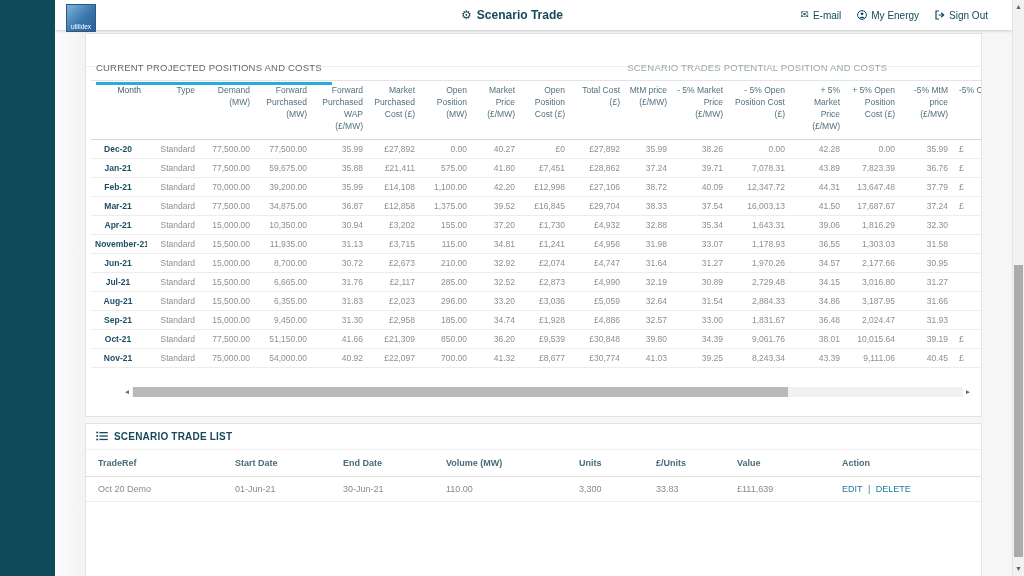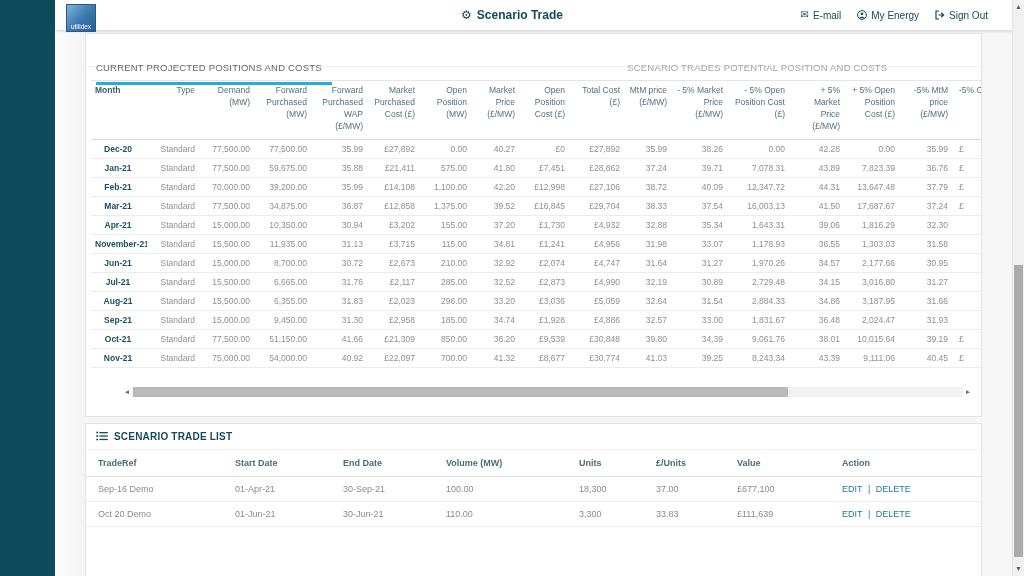--- a/index.html
+++ b/index.html
@@ -44,21 +44,21 @@
   .tab-left { width:50%; padding-left:10px; }
   .tab-left .u { color:#5f6a70; border-bottom:3px solid #29abe2; padding:0 10px 9px 0; display:inline-block; }
   .tab-right { width:50%; text-align:center; }
 
   
   .tbl-wrap { margin:13px 0 0 5px; width:890px; overflow:hidden; }
   table.pos { border-collapse:collapse; table-layout:fixed; width:923px; font-size:8.5px; }
   .pos th { font-weight:normal; color:#50707f; text-align:right; vertical-align:top;
             padding:4px 6px 6px 2px; line-height:1.4;
             border-top:1px solid #e4e4e4; border-bottom:1px solid #d9d9d9; }
-  .pos th.h-month { text-align:left; padding-left:4px; font-weight:bold; color:#3e5f6e; }
+  .pos th.h-month { text-align:right; padding-left:4px; font-weight:normal; color:#3e5f6e; }
   .pos th.h-cut { text-align:left; padding-left:5px; }
   .pos td { color:#8f8f8f; text-align:right; padding:4px 6px 4px 2px; border-bottom:1px solid #ececec; white-space:nowrap; overflow:hidden; }
   .pos td.c-month { color:#1c4f63; font-weight:bold; text-align:center; padding-left:4px; cursor:pointer; }
   .pos td.c-cut { text-align:left; padding-left:5px; }
 
   
   .hscroll { position:absolute; left:36px; right:8px; bottom:19px; height:10px; display:flex; align-items:center; }
   .hscroll .harr { width:10px; font-size:6.5px; color:#6a6a6a; line-height:10px; text-align:center; cursor:pointer; }
   .hscroll .track { position:relative; flex:1; height:10px; background:#f1f1f1; }
   .hscroll .hthumb { position:absolute; left:1px; top:0; width:655px; height:10px; background:#b9b9b9; cursor:pointer; }
@@ -440,30 +440,20 @@
           <th>End Date</th>
           <th>Volume (MW)</th>
           <th>Units</th>
           <th>£/Units</th>
           <th>Value</th>
           <th>Action</th>
         </tr>
       </thead>
     <tbody>
         <tr>
-          <td>Sep-16 Demo</td>
-          <td>01-Apr-21</td>
-          <td>30-Sep-21</td>
-          <td>100.00</td>
-          <td>18,300</td>
-          <td>37.00</td>
-          <td>£677,100</td>
-          <td class="action"><a>EDIT</a><span class="sep"> | </span><a>DELETE</a></td>
-        </tr>
-        <tr>
           <td>Oct 20 Demo</td>
           <td>01-Jun-21</td>
           <td>30-Jun-21</td>
           <td>110.00</td>
           <td>3,300</td>
           <td>33.83</td>
           <td>£111,639</td>
           <td class="action"><a>EDIT</a><span class="sep"> | </span><a>DELETE</a></td>
         </tr>
       </tbody>

